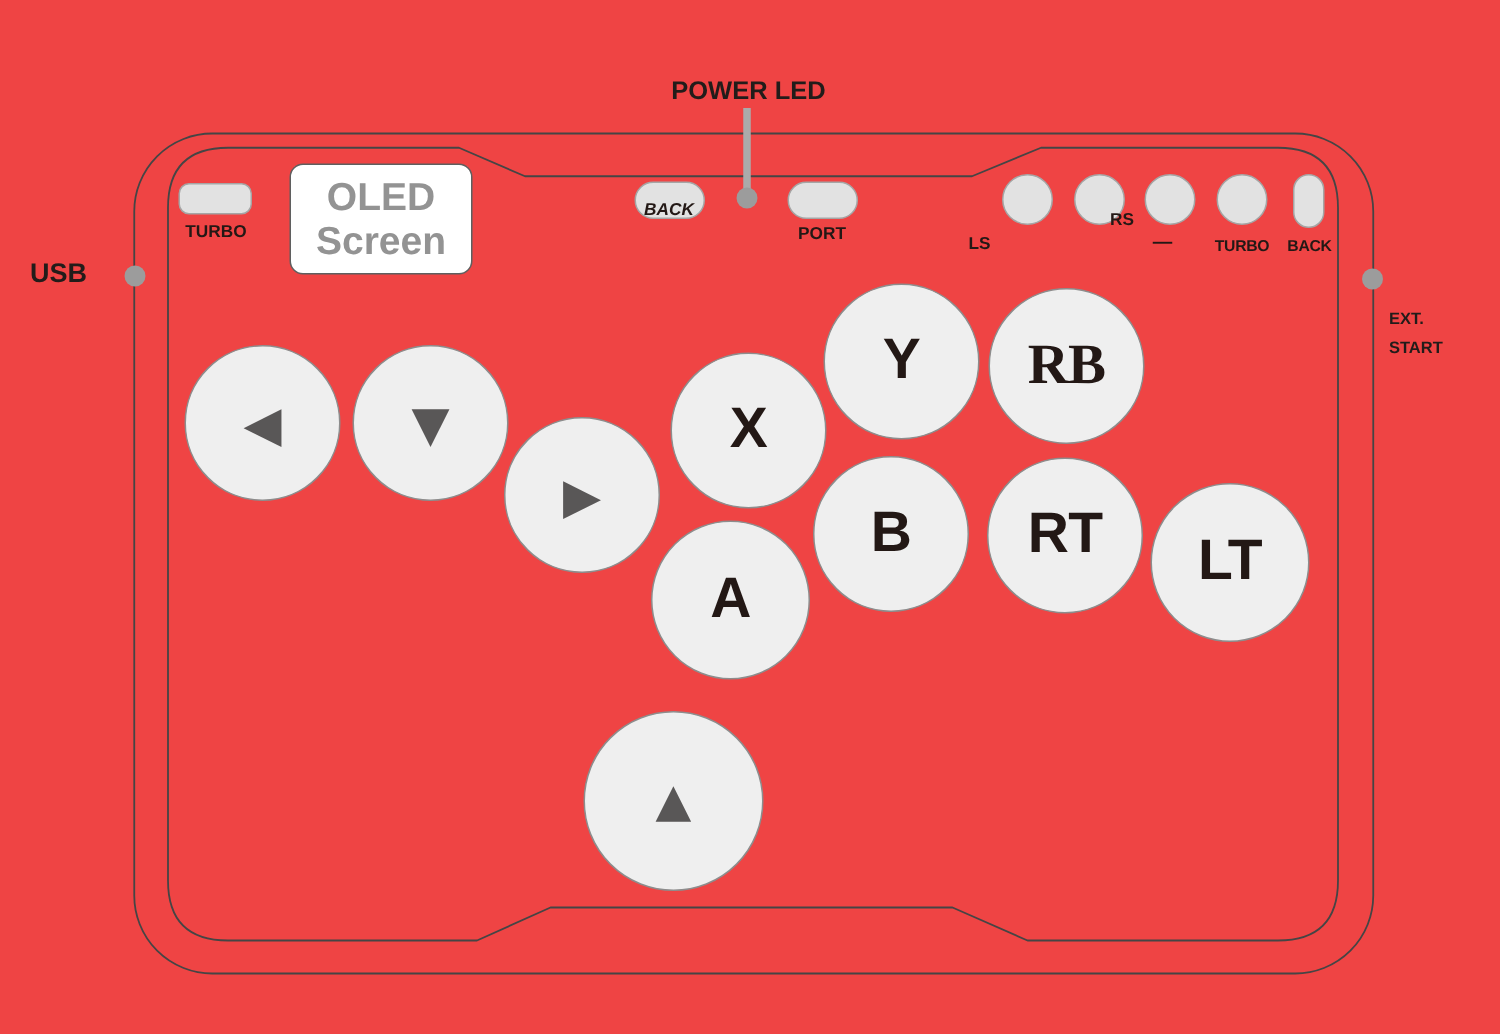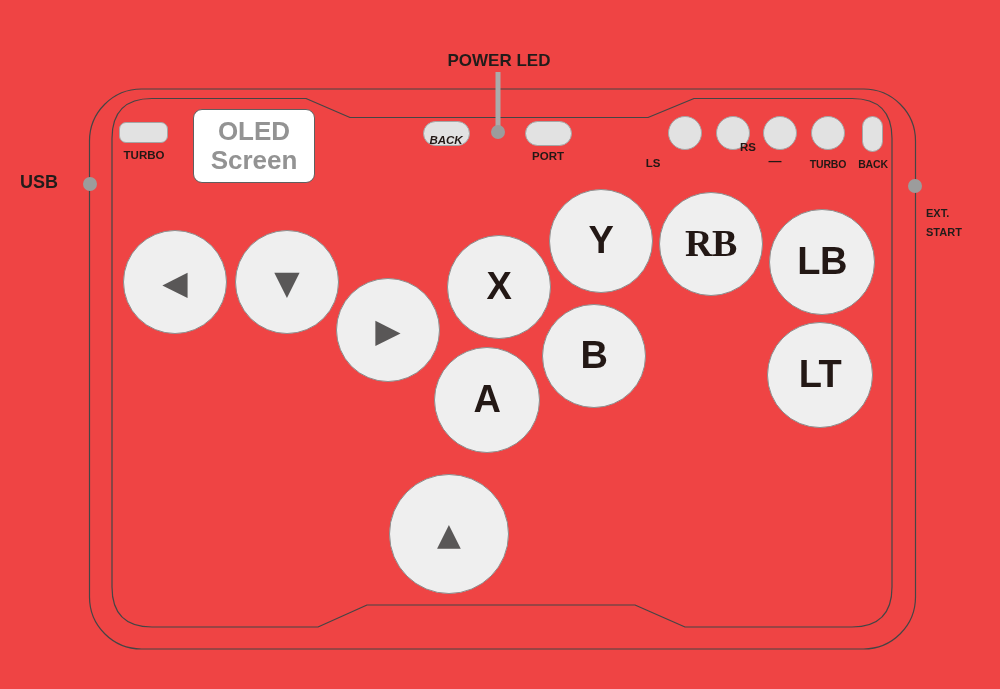--- a/index.html
+++ b/index.html
@@ -133,28 +133,28 @@
   </div>
   <div class="btn" style="left:447px; top:235px; width:104px; height:104px;">
     <span class="letter">X</span>
   </div>
   <div class="btn" style="left:549px; top:189px; width:104px; height:104px;">
     <span class="letter">Y</span>
   </div>
   <div class="btn" style="left:659px; top:192px; width:104px; height:104px;font-family:Liberation Serif, serif;">
     <span class="letter">RB</span>
   </div>
-  <div class="btn" style="left:769px; top:209px; width:106px; height:106px;">
-    <span class="letter">LB</span>
-  </div>
   <div class="btn" style="left:434px; top:347px; width:106px; height:106px;">
     <span class="letter">A</span>
   </div>
   <div class="btn" style="left:542px; top:304px; width:104px; height:104px;">
     <span class="letter">B</span>
+  </div>
+  <div class="btn" style="left:658px; top:305px; width:104px; height:104px;">
+    <span class="letter">RT</span>
   </div>
   <div class="btn" style="left:767px; top:322px; width:106px; height:106px;text-align:center;">
     <span class="letter">LT</span>
   </div>
   <div class="btn btn-up" style="left:389px; top:474px; width:120px; height:120px;">
     <span class="arrow">▲</span>
   </div>
 
 </div>
 

